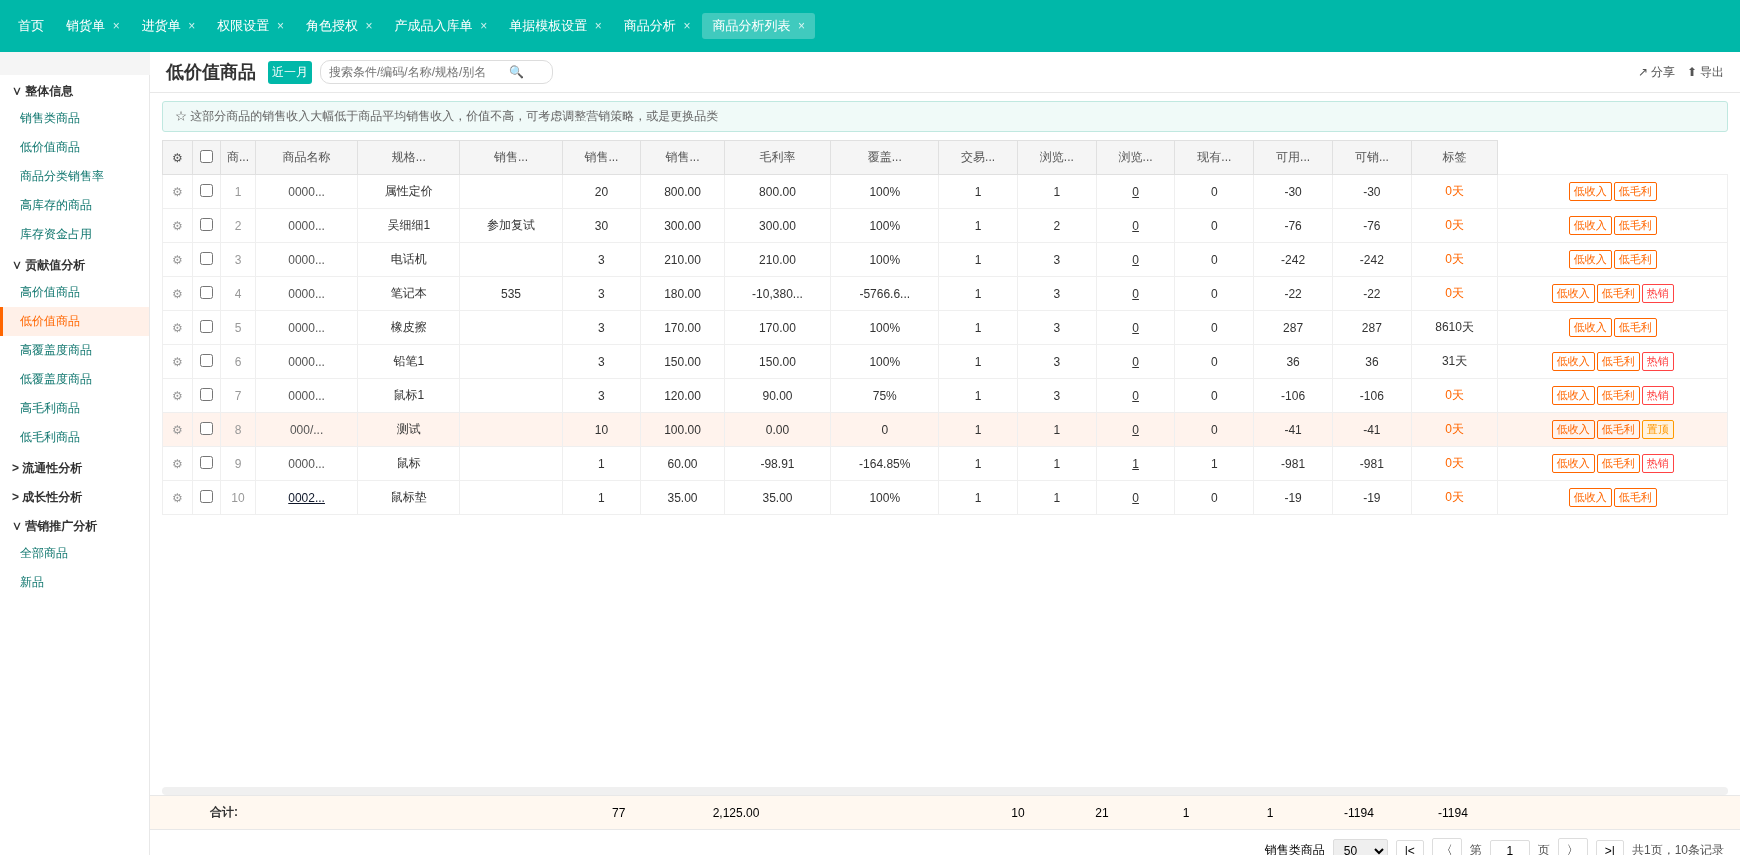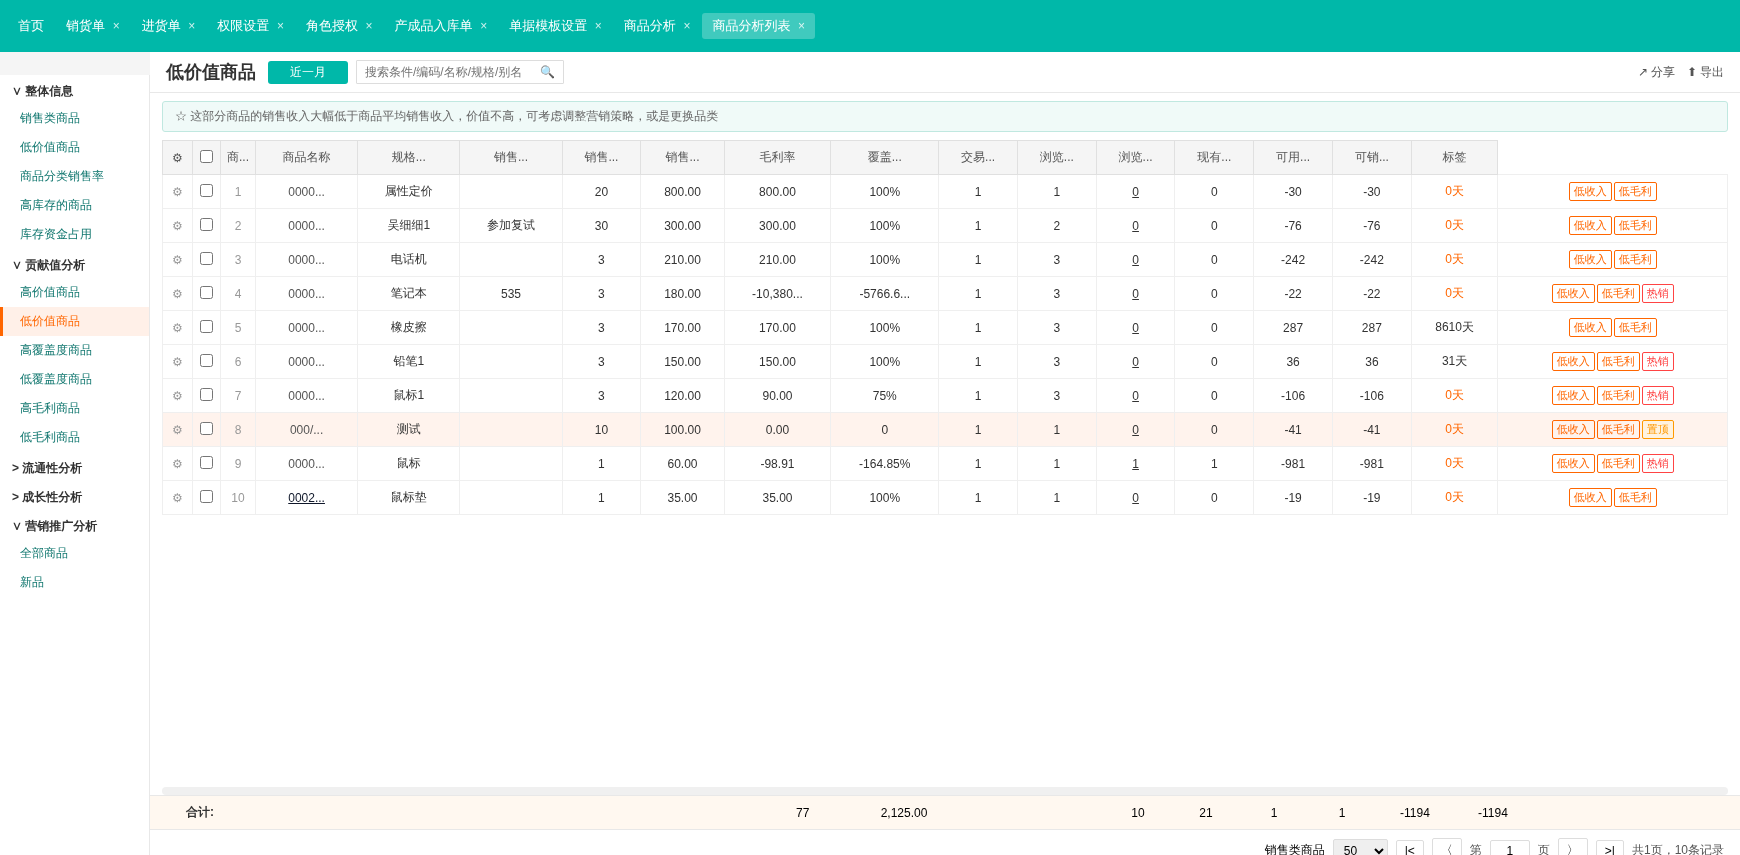--- a/index.html
+++ b/index.html
@@ -85,29 +85,29 @@
       font-size: 18px;
       font-weight: bold;
       color: #333;
       margin-right: 4px;
     }
     .period-btn {
       background: #00b8a9;
       color: #fff;
       border: none;
       border-radius: 3px;
-      padding: 3px 22px;
+      padding: 3px 4px;
       cursor: pointer;
       font-size: 12px;
     }
     .search-box {
       border: 1px solid #ddd;
-      border-radius: 1px;
+      border-radius: 10px;
       padding: 4px 8px;
-      width: 208px;
+      width: 233px;
       font-size: 12px;
       color: #999;
       display: flex;
       align-items: center;
     }
     .search-box input {
       border: none;
       outline: none;
       font-size: 12px;
       color: #999;
@@ -185,24 +185,24 @@
     .tag-red { color: #ff4444; border: 1px solid #ff4444; }
     .tag-yellow { color: #ff9900; background: #fff3e0; border: 1px solid #ff9900; }
     .underline { text-decoration: underline; cursor: pointer; }
     .day-orange { color: #ff6600; }
     .day-normal { color: #333; }
 
     
     .table-footer {
       background: #fff8f0;
       border-top: 1px solid #e8e8e8;
-      padding: 8px 4px;
-      display: flex;
-      align-items: center;
-      gap: 8px;
+      padding: 8px 28px;
+      display: flex;
+      align-items: center;
+      gap: 24px;
     }
     .total-label { font-weight: bold; color: #333; width: 60px; text-align: right; }
 
     
     .pagination {
       display: flex;
       align-items: center;
       justify-content: flex-end;
       padding: 8px 16px;
       border-top: 1px solid #e8e8e8;

